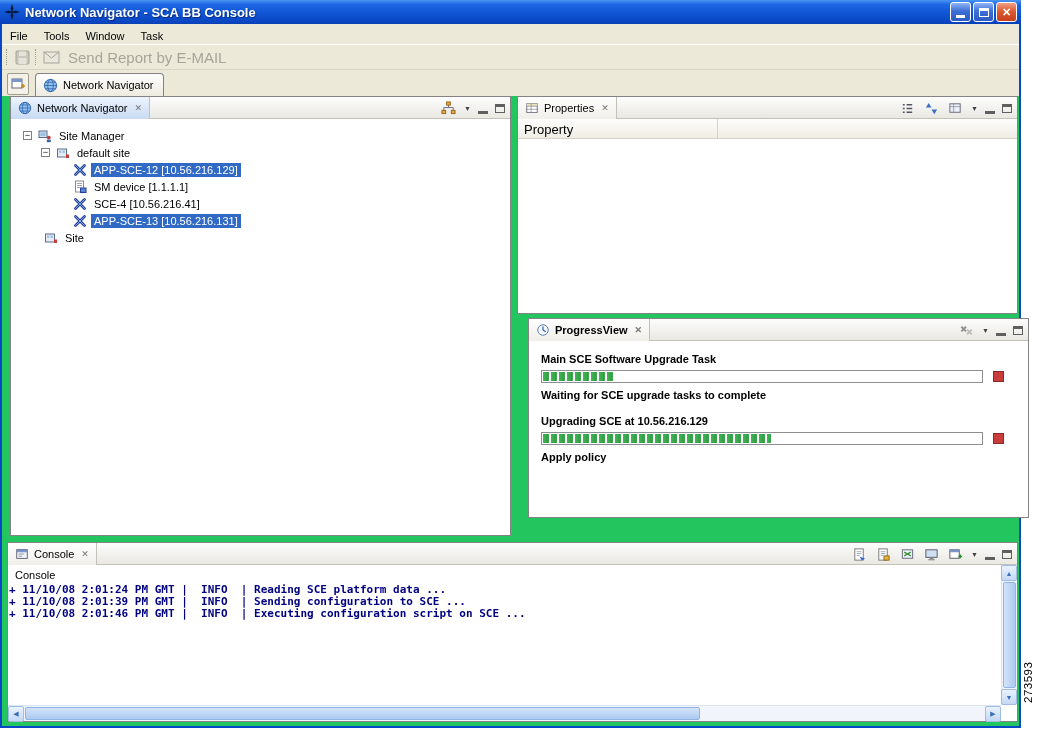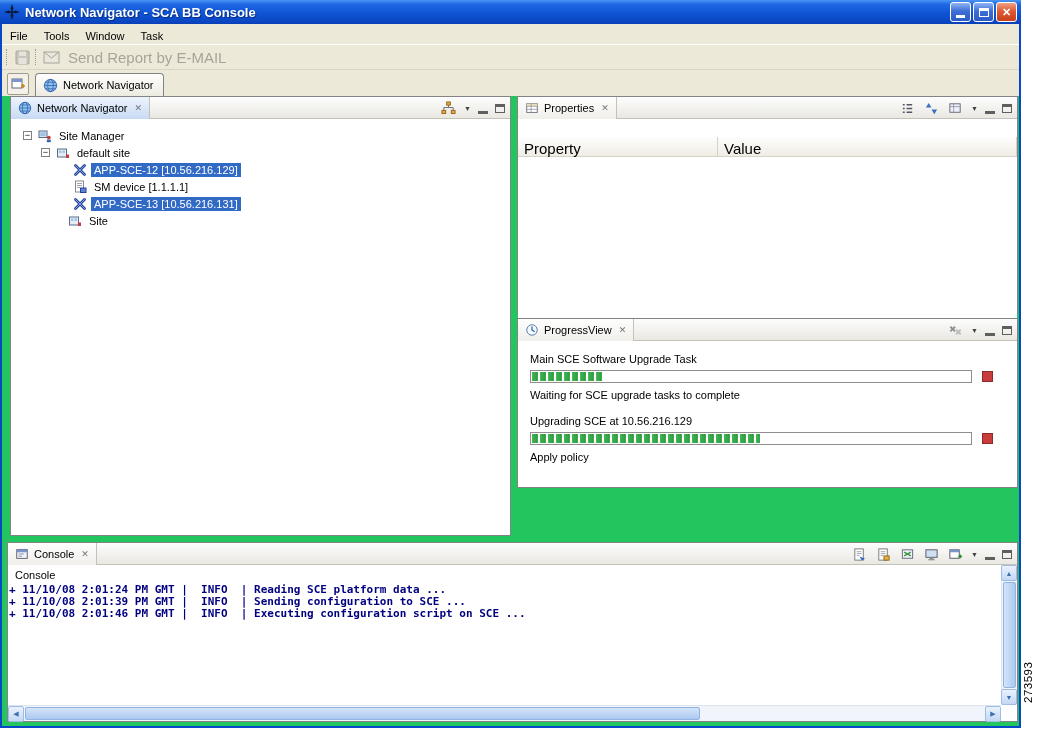--- a/index.html
+++ b/index.html
@@ -54,21 +54,21 @@
   
   .tree { padding-top:8px; font-size:11px; color:#000; }
   .trow { height:17px; display:flex; align-items:center; }
   .expander { width:9px; height:9px; border:1px solid #808080; background:#fff; font-size:9px; line-height:7px;
               text-align:center; color:#000; margin-right:5px; flex:none; }
   .ticon { width:15px; height:14px; margin-right:4px; flex:none; display:flex; align-items:center; justify-content:center; }
   .tlabel { padding:1px 3px; white-space:nowrap; }
   .tlabel.sel { background:#316AC5; color:#fff; }
 
   
-  .cols { display:flex; height:20px; border-bottom:1px solid #D5D2C8; background:linear-gradient(#FDFDFD,#EFEDE4); font-size:15px;margin-top:18px; }
+  .cols { display:flex; height:20px; border-bottom:1px solid #D5D2C8; background:linear-gradient(#FDFDFD,#EFEDE4); font-size:13px; }
   .col { padding:3px 6px; border-right:1px solid #D5D2C8; }
 
   
   .pv-body { padding:12px 24px 0 12px; font-size:11px; }
   .pv-label { margin-bottom:5px; }
   .pv-row { display:flex; align-items:center; margin-bottom:6px; }
   .pbar { flex:1; height:13px; border:1px solid #8E8E8E; background:#fff; padding:1px; }
   .pfill { height:100%; background:repeating-linear-gradient(90deg,#44B656 0px,#2F9E43 5px,#44B656 6px,#ffffff 6px,#ffffff 8px); }
   .stopbtn { width:11px; height:11px; background:#C83C3C; border:1px solid #8C2A2A; margin-left:10px; flex:none; }
   .pv-status { margin-bottom:14px; }
@@ -233,23 +233,32 @@
         </span>
         <span class="tlabel">SM device [1.1.1.1]</span>
       </div>
       <div class="trow" style="padding-left:61px">
         <span class="ticon">
           <svg width="14" height="14" viewBox="0 0 14 14">
               <path d="M2.5 2.5l9 9M11.5 2.5l-9 9" stroke="#23409A" stroke-width="2.8" stroke-linecap="round"></path>
               <path d="M2.5 2.5l9 9M11.5 2.5l-9 9" stroke="#7FA7E0" stroke-width="1" stroke-linecap="round"></path>
             </svg>
         </span>
+        <span class="tlabel">SCE-4 [10.56.216.41]</span>
+      </div>
+      <div class="trow" style="padding-left:61px">
+        <span class="ticon">
+          <svg width="14" height="14" viewBox="0 0 14 14">
+              <path d="M2.5 2.5l9 9M11.5 2.5l-9 9" stroke="#23409A" stroke-width="2.8" stroke-linecap="round"></path>
+              <path d="M2.5 2.5l9 9M11.5 2.5l-9 9" stroke="#7FA7E0" stroke-width="1" stroke-linecap="round"></path>
+            </svg>
+        </span>
         <span class="tlabel sel">APP-SCE-13 [10.56.216.131]</span>
       </div>
-      <div class="trow" style="padding-left:56px">
+      <div class="trow" style="padding-left:32px">
         <span class="ticon">
           <svg width="14" height="14" viewBox="0 0 14 14">
               <rect x="1.5" y="3" width="9" height="8" fill="#E6ECF6" stroke="#5A6C88"></rect>
               <rect x="3" y="4.5" width="2.4" height="2.4" fill="#9FC2E4"></rect>
               <rect x="6.5" y="4.5" width="2.4" height="2.4" fill="#9FC2E4"></rect>
               <rect x="10" y="8.5" width="3" height="3.5" fill="#C43C3C"></rect>
             </svg>
         </span>
         <span class="tlabel">Site</span>
       </div>
@@ -286,26 +295,25 @@
               <path d="M2 6h11M6 3v9" stroke="#889" stroke-width=".8"></path>
             </svg>
         </span>
         <span class="a-menu">▼</span>
         <span class="a-min"></span>
         <span class="a-max"></span>
       </span>
     </div>
     <div class="cols">
       <span class="col" style="width:200px">Property</span>
-      <span class="col" style="flex:1">Value</span>
     </div>
     <div style="height:174px; background:#fff;"></div>
   </div>
 
-  <div class="view" style="left:515px; top:318px; width:501px; height:170px;">
+  <div class="view" style="left:526px; top:318px; width:501px; height:200px;font-weight:bold;">
     <div class="vhead">
       <span class="vtab">
         <span>
           <svg width="14" height="14" viewBox="0 0 16 16">
               <circle cx="8" cy="8" r="6" fill="#F4F8FD" stroke="#4A6FA8"></circle>
               <path d="M8 4v4l3 2" stroke="#2B5FA8" stroke-width="1.4" fill="none"></path>
             </svg>
         </span>
         <span>ProgressView</span>
         <span class="tabclose">✕</span>

